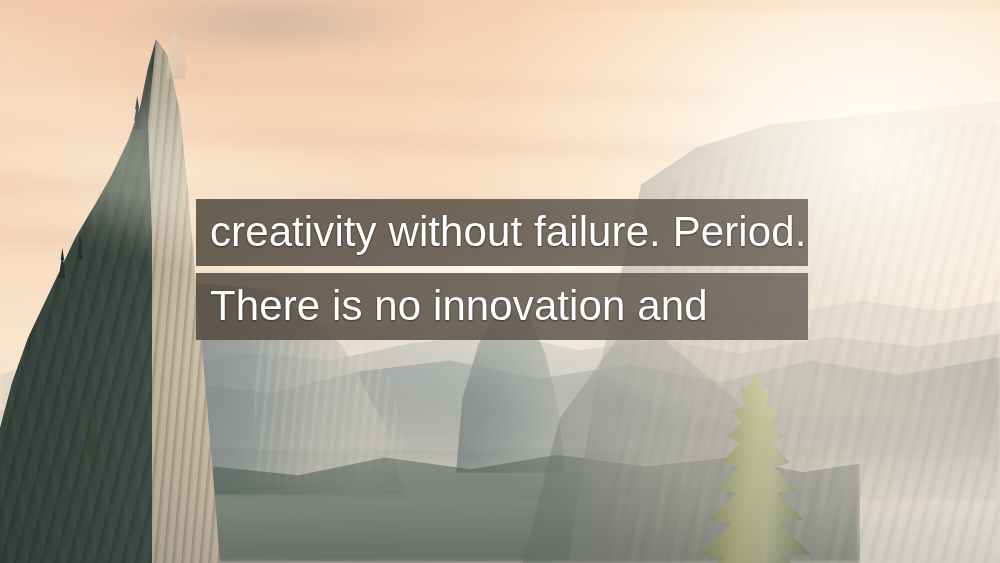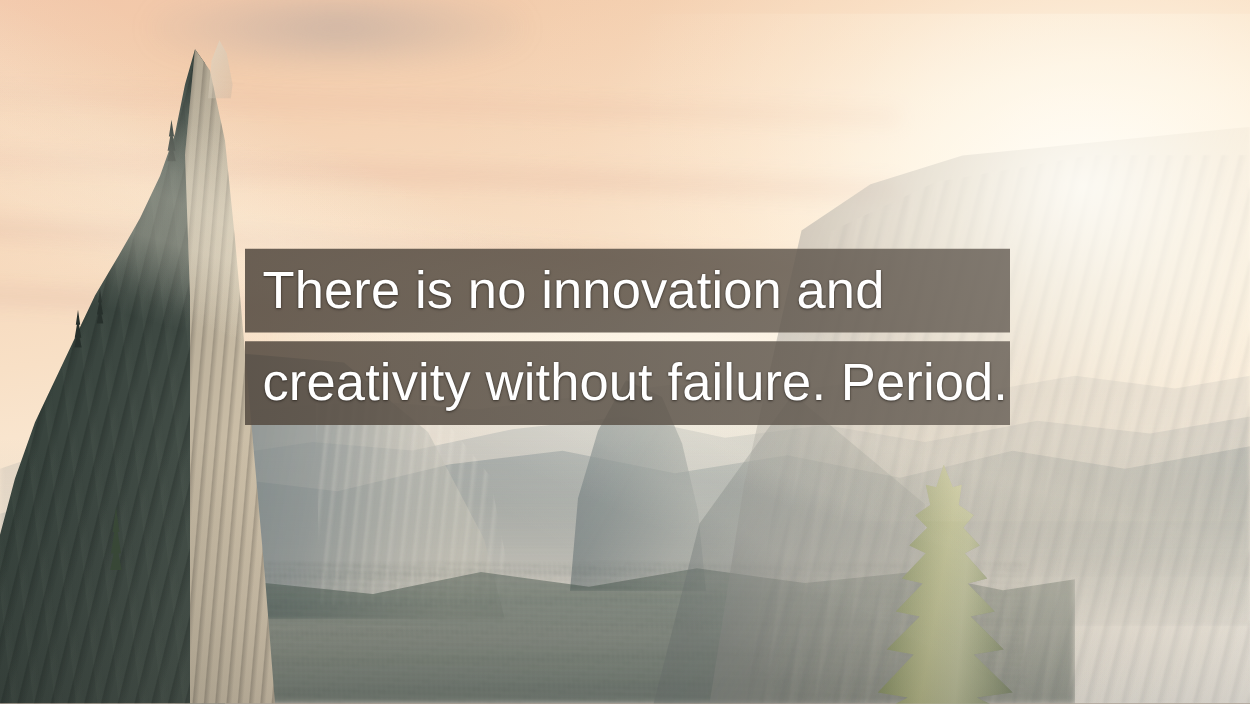--- a/index.html
+++ b/index.html
@@ -405,17 +405,17 @@
   </div>
 
   <div class="fg-conifer"></div>
   <div class="fg-conifer-glow"></div>
 
   <div class="rays"></div>
   <div class="sun-glow"></div>
   <div class="bottom-vignette"></div>
 
   <div class="quote-block">
+    <span class="quote-line">creativity without failure. Period.</span>
     <span class="quote-line">There is no innovation and</span>
-    <span class="quote-line">creativity without failure. Period.</span>
   </div>
 
 </div>
 
 </body></html>

